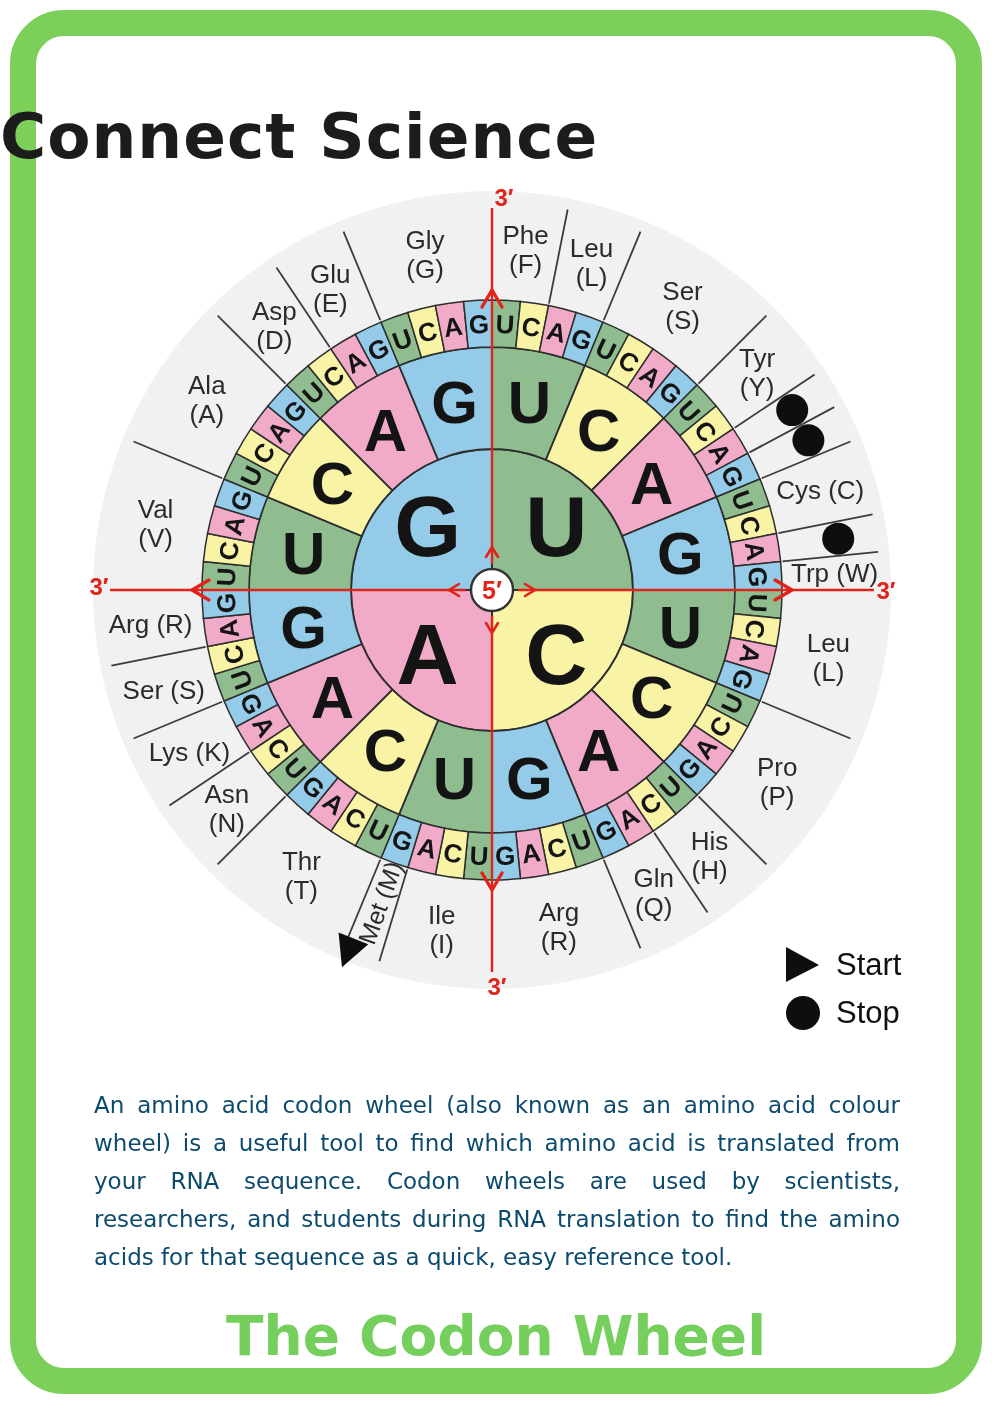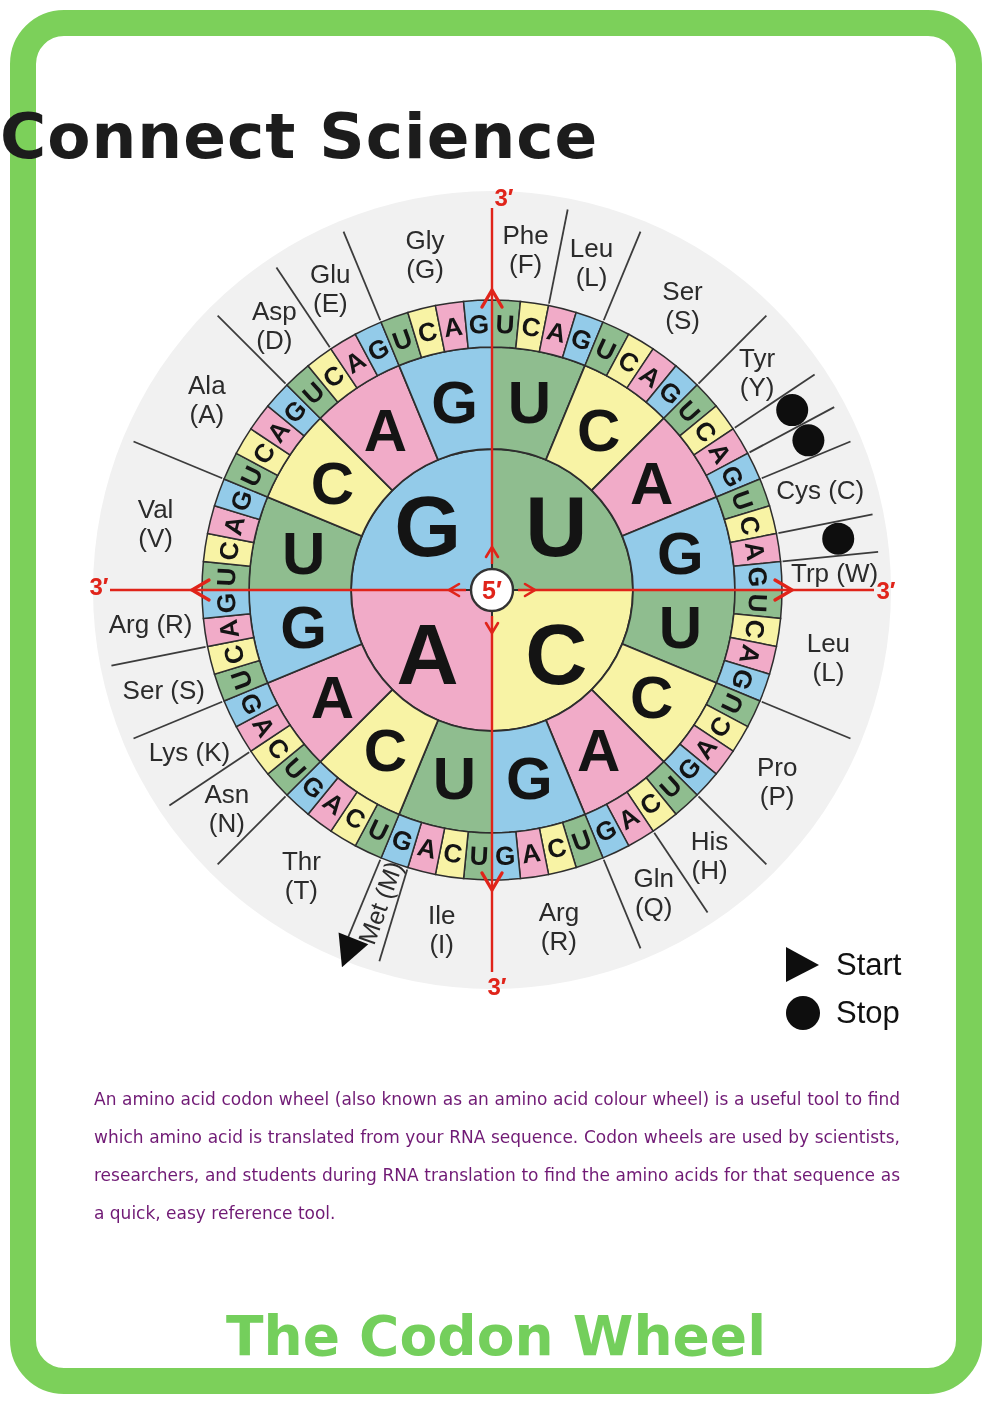--- a/index.html
+++ b/index.html
@@ -5,21 +5,21 @@
   html,body{margin:0;padding:0;background:#ffffff;}
   body{width:992px;height:1404px;position:relative;overflow:hidden;
        font-family:"DejaVu Sans",sans-serif;}
   .frame{position:absolute;left:10px;top:10px;right:10px;bottom:10px;
          border:26px solid var(--frame-color,#7CD05A);border-radius:54px;
          pointer-events:none;}
   .page-title{position:absolute;top:58px;left:0;width:100%;text-align:left;
               font-size:63px;font-weight:600;color:#1c1c1c;letter-spacing:1px;}
   #wheel-svg{position:absolute;left:0;top:0;}
   .desc{position:absolute;left:94px;top:1063px;width:806px;
-        font-size:17px;line-height:38px;color:#701a75;text-align:justify;}
+        font-size:23px;line-height:38px;color:#0c4a6e;text-align:justify;}
   .footer-title{position:absolute;top:1258px;left:0;width:100%;text-align:center;
                 font-size:55px;font-weight:600;color:var(--footer-color,#74CF5C);}
 </style>
 </head>
 <body>
 
 <div class="frame"></div>
 
 <h1 class="page-title">Connect Science</h1>
 

